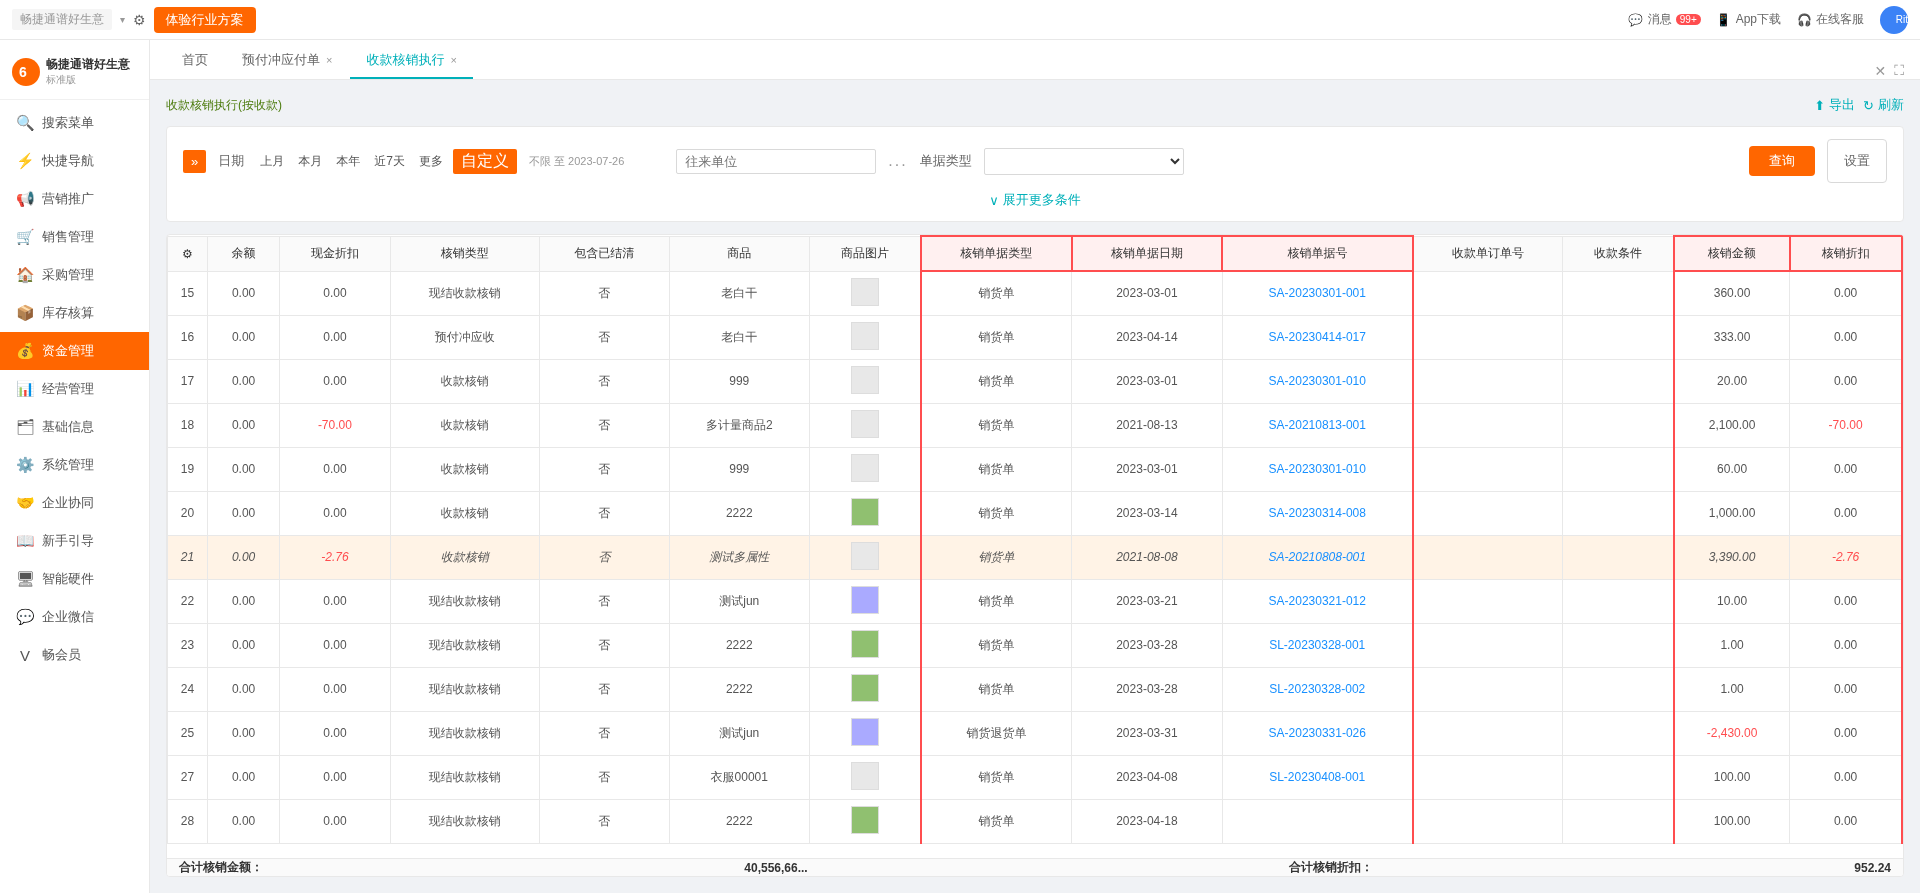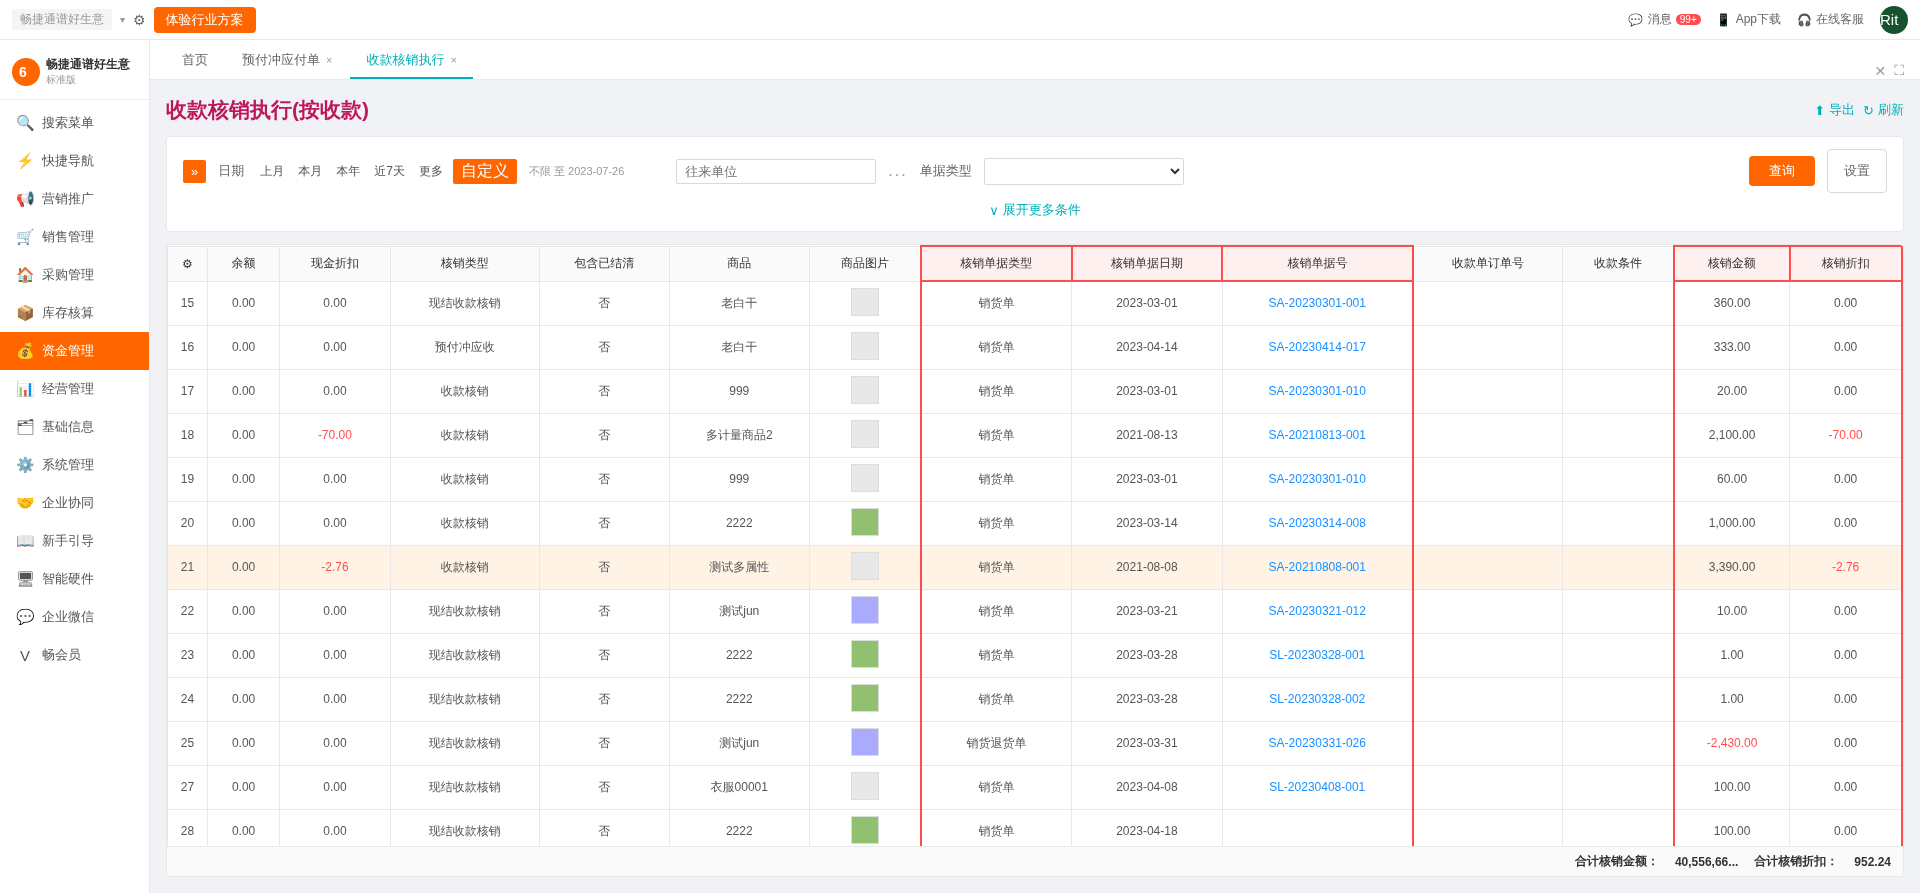--- a/index.html
+++ b/index.html
@@ -24,21 +24,21 @@
       color: #fff;
       border: none;
       padding: 4px 12px;
       border-radius: 4px;
       cursor: pointer;
       font-size: 13px;
     }
     .top-bar-right { display: flex; align-items: center; gap: 16px; }
     .msg-icon, .app-icon, .service-icon { display: flex; align-items: center; gap: 4px; color: #666; font-size: 12px; cursor: pointer; }
     .badge { background: #ff4d4f; color: #fff; border-radius: 10px; font-size: 10px; padding: 0 4px; }
-    .user-avatar { width: 28px; height: 28px; background: #14532d; border-radius: 50%; display: flex; align-items: center; justify-content: flex-start; color: #fff; font-size: 15px; }
+    .user-avatar { width: 28px; height: 28px; background: #3b82f6; border-radius: 50%; display: flex; align-items: center; justify-content: flex-end; color: #fff; font-size: 10px; }
 
     
     .layout { display: flex; height: calc(893px - 40px); }
     .sidebar {
       width: 150px;
       background: #fff;
       border-right: 1px solid #e8e8e8;
       display: flex;
       flex-direction: column;
       padding-top: 8px;
@@ -89,21 +89,21 @@
       border-bottom: 2px solid #00b0b9;
       font-weight: 500;
     }
     .tab .close { font-size: 11px; color: #999; }
     .tab-actions { margin-left: auto; display: flex; align-items: center; gap: 8px; }
     .tab-action-btn { background: none; border: none; cursor: pointer; color: #999; font-size: 14px; }
 
     
     .page-content { flex: 1; padding: 16px; overflow: hidden; display: flex; flex-direction: column; }
     .page-header { display: flex; align-items: center; justify-content: space-between; margin-bottom: 12px; }
-    .page-title { font-size: 21px; font-weight: bold; color: #be185d; }
+    .page-title { font-size: 12px; font-weight: normal; color: #4d7c0f; }
     .page-actions { display: flex; gap: 8px; }
     .export-btn, .refresh-btn {
       display: flex; align-items: center; gap: 4px;
       background: none; border: none; cursor: pointer;
       color: #00b0b9; font-size: 13px;
     }
 
     
     .filter-area {
       background: #fff;
@@ -158,38 +158,38 @@
       padding: 8px 10px;
       font-weight: 500;
       color: #333;
       text-align: center;
       position: sticky;
       top: 0;
       background: #fafafa;
       z-index: 1;
     }
     tbody tr { background: #fff; }
-    tbody tr.highlighted { background: #fff3e6; }
+    tbody tr.highlighted { background: #fff3e6; font-style: italic; }
     tbody td {
       border: 1px solid #e8e8e8;
       padding: 6px 10px;
       text-align: center;
       color: #555;
     }
     .link-text { color: #1890ff; cursor: pointer; text-decoration: none; }
     .negative { color: #ff4d4f; }
 
     
     .table-footer {
       background: #fafafa;
       border-top: 1px solid #e8e8e8;
-      padding: 6px 12px;
+      padding: 0 12px;
       display: flex;
       align-items: center;
-      justify-content: flex-end;
+      justify-content: space-between;
       gap: 16px;
       font-size: 12px;
       color: #333;
     }
     .footer-total { font-weight: bold; }
 
     
     ::-webkit-scrollbar { width: 6px; height: 6px; }
     ::-webkit-scrollbar-track { background: #f0f0f0; }
     ::-webkit-scrollbar-thumb { background: #ccc; border-radius: 3px; }

